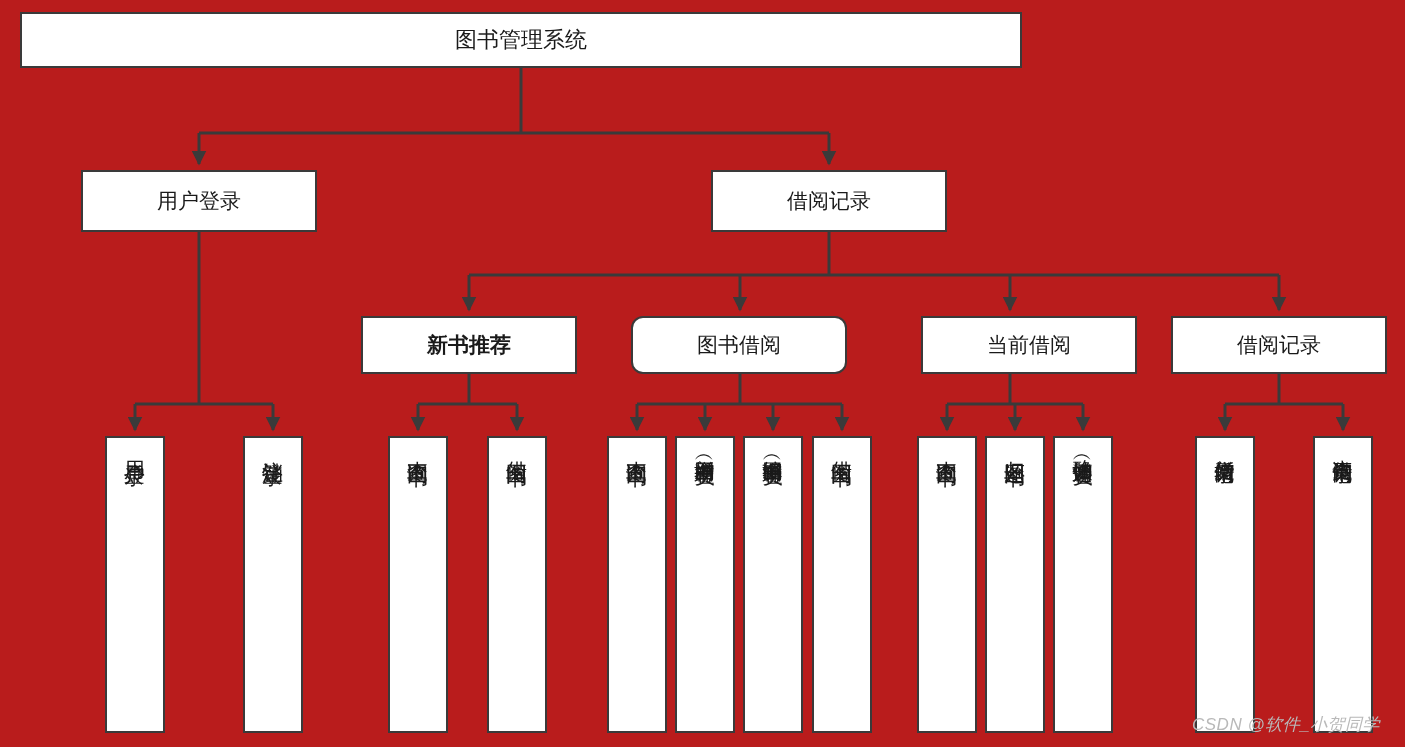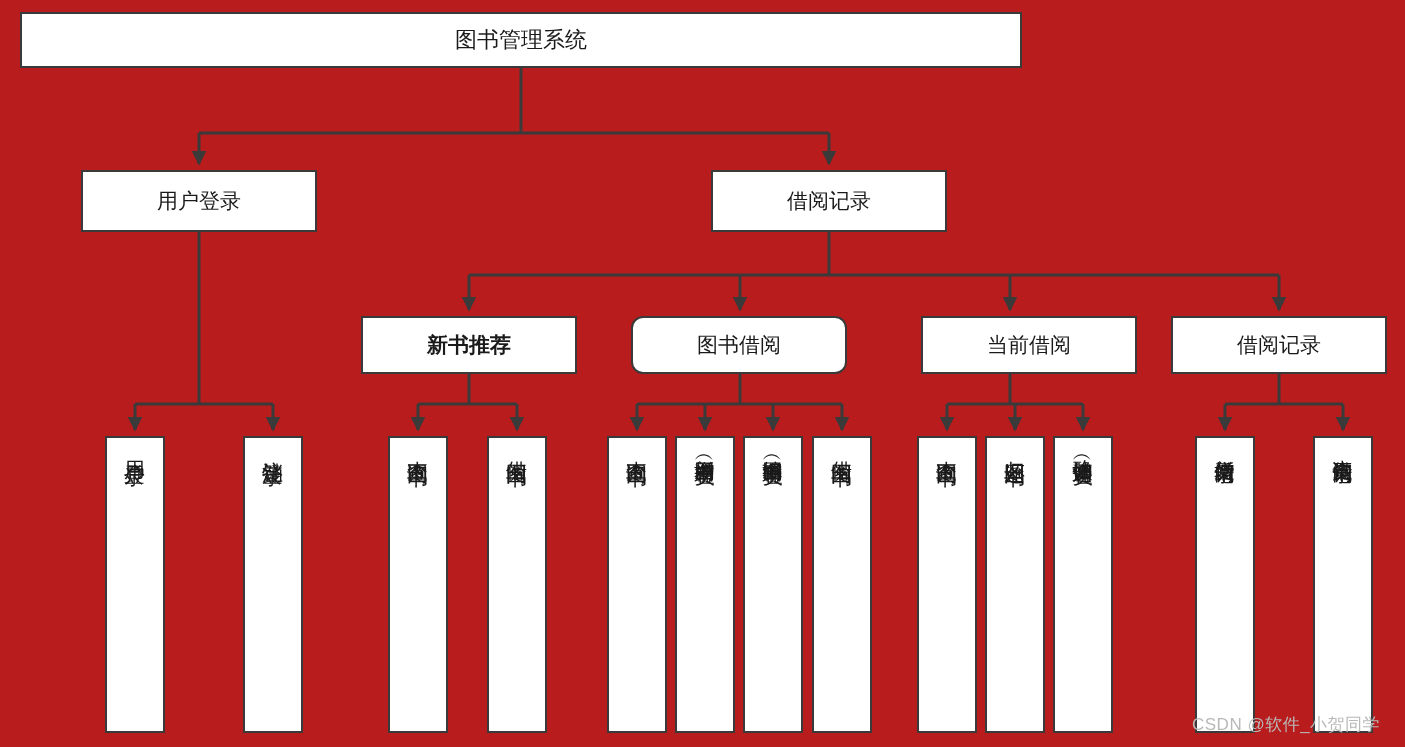--- a/index.html
+++ b/index.html
@@ -64,20 +64,21 @@
   .node.leaf.tall .label {
     font-size: 20px;
     letter-spacing: 1px;
   }
   .watermark {
     position: absolute;
     color: #b9b9b9;
     font-size: 17px;
     white-space: nowrap;
     letter-spacing: 0.5px;
+    font-style: italic;
   }
 </style>
 </head>
 <body>
 
 <div id="canvas">
 
   <svg class="edges" viewBox="0 0 1405 747" xmlns="http://www.w3.org/2000/svg">
     <defs>
       <marker id="arrow" viewBox="0 0 10 10" refX="9" refY="5" markerWidth="5" markerHeight="5" orient="auto-start-reverse">

